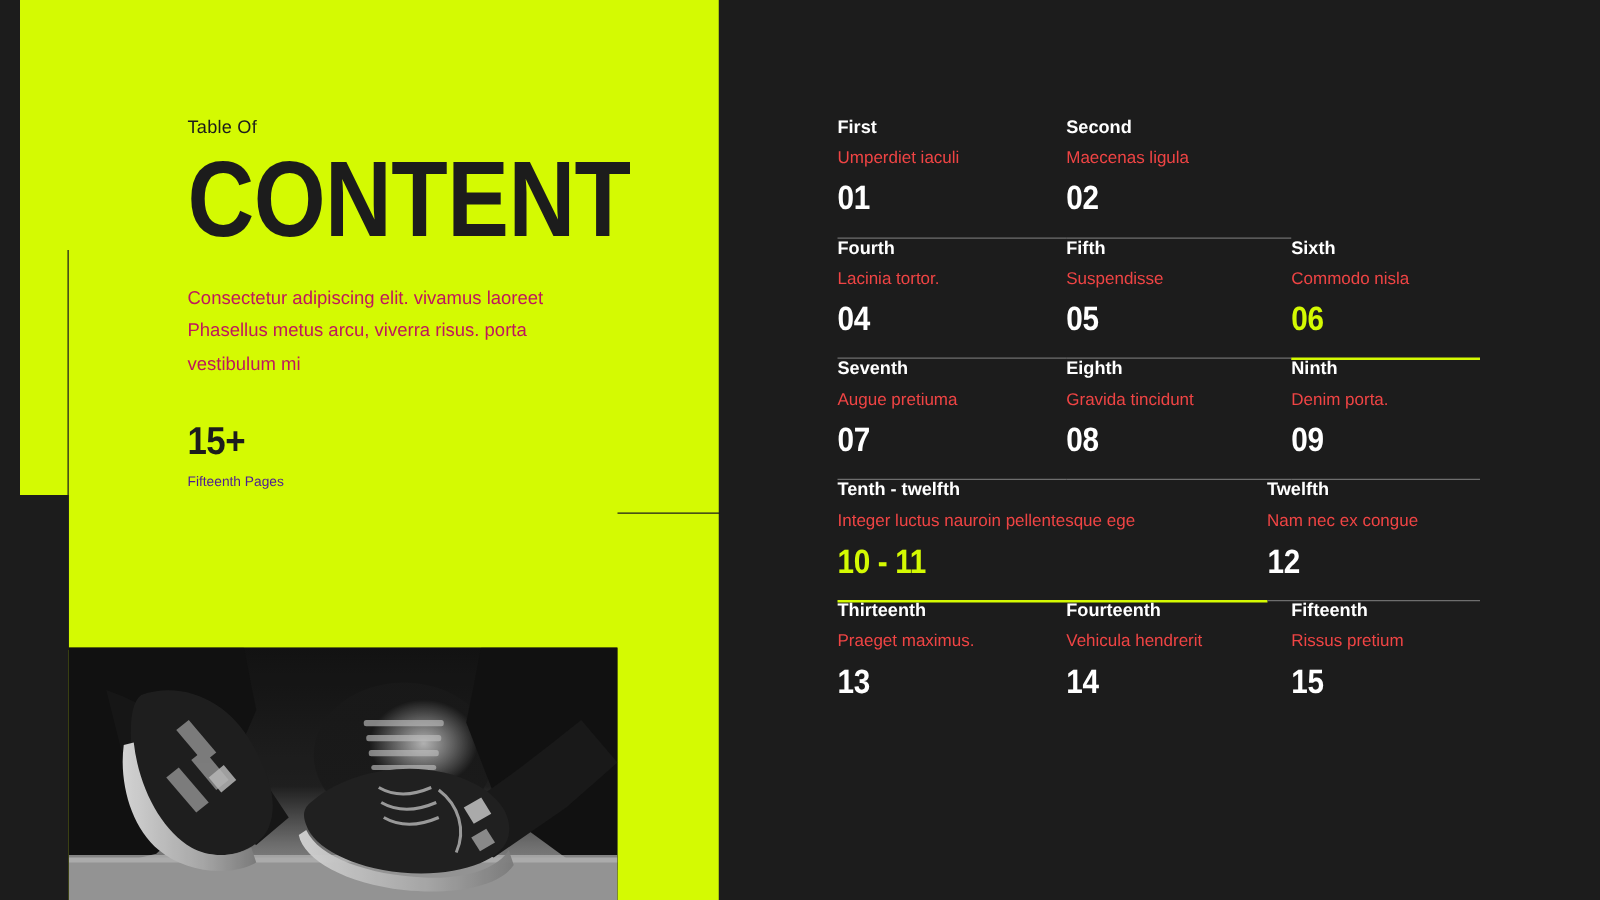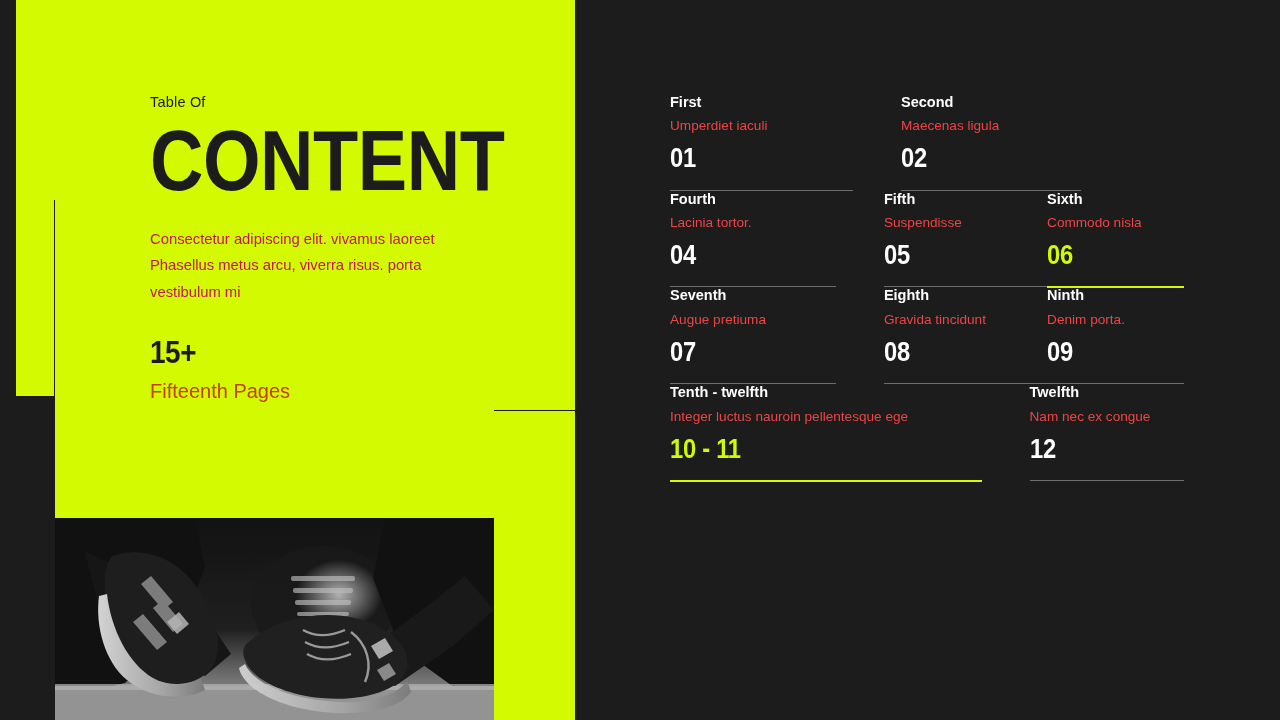--- a/index.html
+++ b/index.html
@@ -88,22 +88,22 @@
     font-size: 31px;
     font-weight: 700;
     color: #1c1c1c;
     letter-spacing: -0.5px;
     transform: scaleX(0.9);
     transform-origin: left center;
   }
 
   .stat-label {
     margin-top: 9px;
-    font-size: 20px;
-    color: #c2410c;
+    font-size: 11px;
+    color: #4c1d95;
   }
 
   
   .photo {
     position: absolute;
     left: 39px; top: 518px;
     width: 439px; height: 202px;
     overflow: hidden;
     background: #0d0d0d;
   }
@@ -127,21 +127,21 @@
     display: flex;
     position: relative;
   }
 
   .toc-cell {
     position: relative;
     padding-bottom: 18px;
     min-height: 89px;
   }
   .toc-cell.c1 { width: 183px; }
-  .toc-cell.c2 { width: 180px; margin-left: 48px; }
+  .toc-cell.c2 { width: 180px; }
   .toc-cell.c3 { width: 151px; }
   .toc-cell.wide { width: 363px; }
 
   .toc-cell .rule {
     position: absolute;
     left: 0; right: 0; bottom: 0;
     height: 1px;
     background: #6e6e6e;
   }
   .toc-cell .rule.accent {
@@ -327,16 +327,33 @@
             <div class="toc-num accent">10 - 11</div>
             <div class="rule accent"></div>
           </div>
           <div class="toc-cell c2">
             <div class="toc-title">Twelfth</div>
             <div class="toc-desc">Nam nec ex congue</div>
             <div class="toc-num">12</div>
             <div class="rule"></div>
           </div>
         </div>
+        <div class="toc-row">
+          <div class="toc-cell c1 last-row">
+            <div class="toc-title">Thirteenth</div>
+            <div class="toc-desc">Praeget maximus.</div>
+            <div class="toc-num">13</div>
+          </div>
+          <div class="toc-cell c2 last-row">
+            <div class="toc-title">Fourteenth</div>
+            <div class="toc-desc">Vehicula hendrerit</div>
+            <div class="toc-num">14</div>
+          </div>
+          <div class="toc-cell c3 last-row">
+            <div class="toc-title">Fifteenth</div>
+            <div class="toc-desc">Rissus pretium</div>
+            <div class="toc-num">15</div>
+          </div>
+        </div>
       </div>
   </div>
 
 </div>
 
 </body></html>

